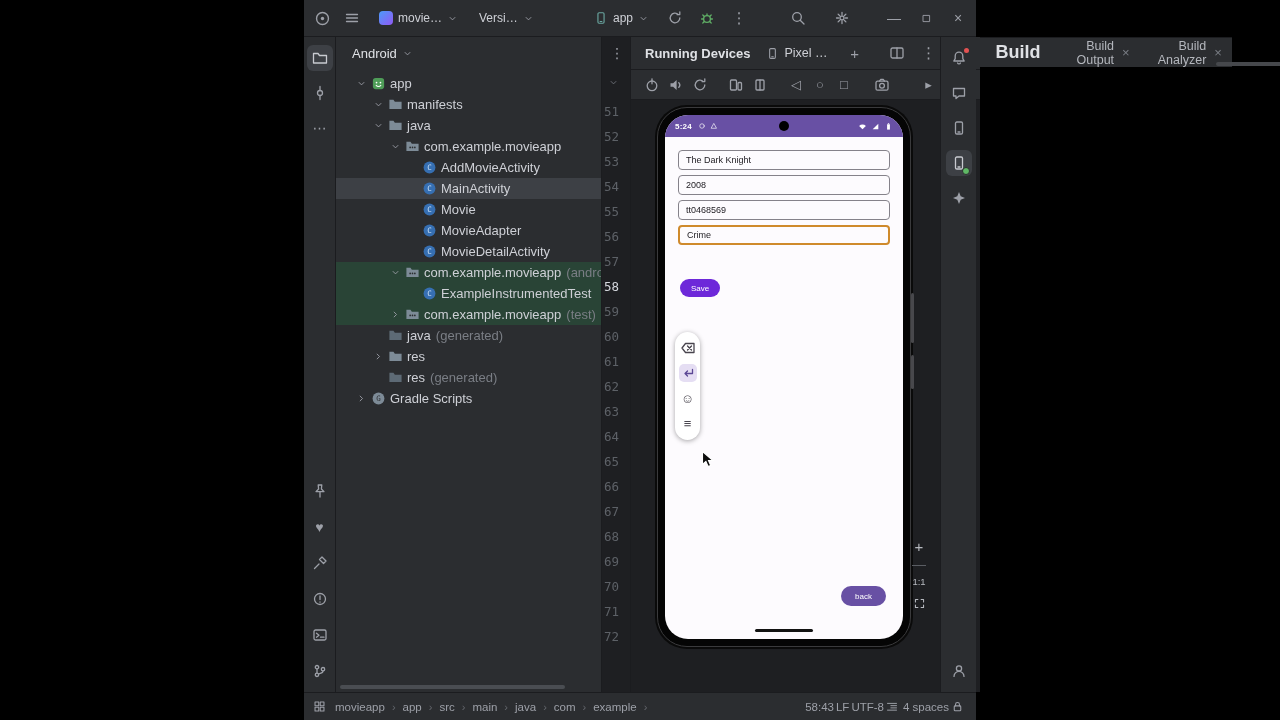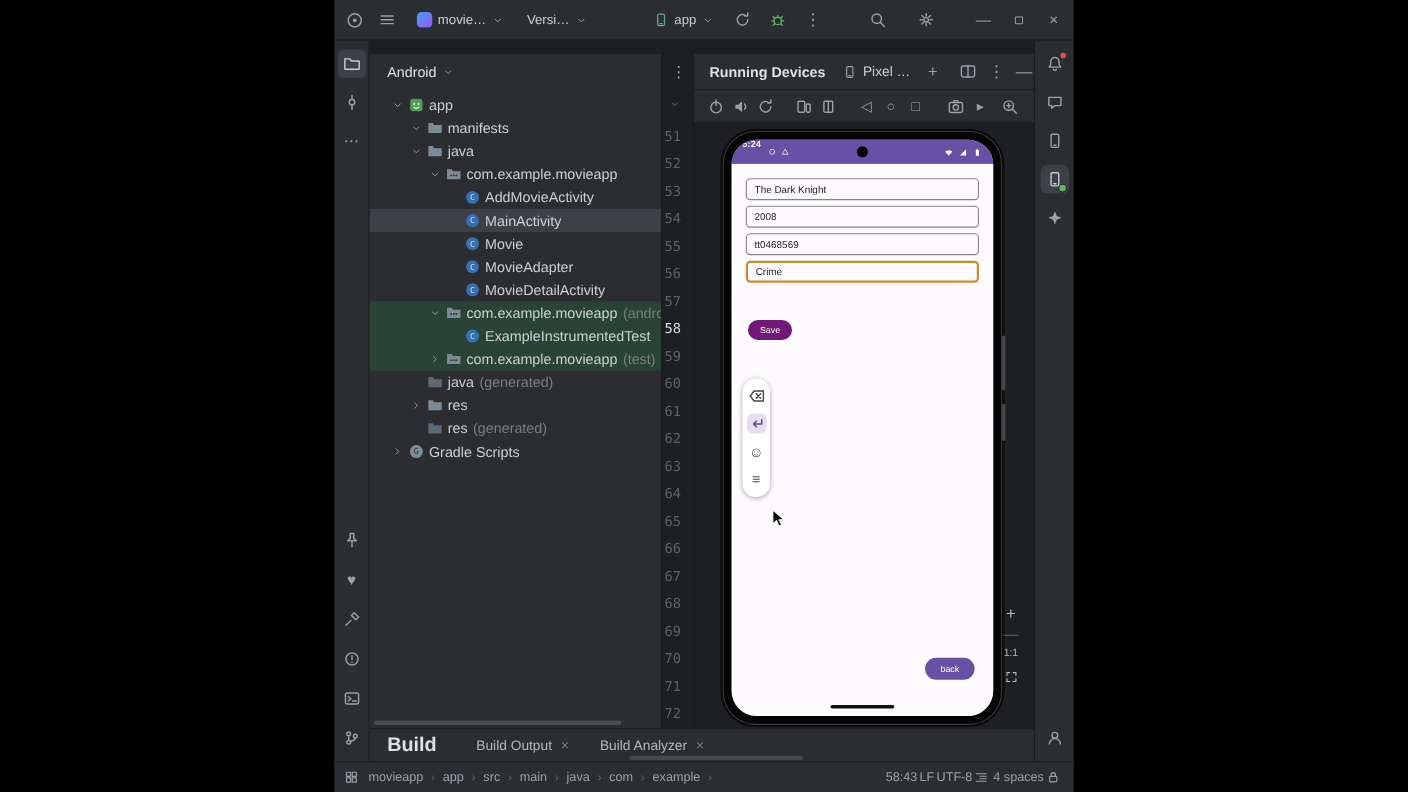--- a/index.html
+++ b/index.html
@@ -23,21 +23,21 @@
   .main{position:absolute;top:37px;bottom:28px;left:0;right:0;display:flex;}
   .dock{background:#2b2d30;display:flex;flex-direction:column;align-items:center;padding:8px 0;}
   .dock-left{width:32px;border-right:1px solid #1b1c1f;}
   .dock-right{width:36px;border-left:1px solid #1b1c1f;}
   .dock-grp{display:flex;flex-direction:column;align-items:center;gap:9px;}
   .dock-bot{margin-top:auto;gap:10px;}
   .dicon{width:26px;height:26px;border-radius:6px;display:flex;align-items:center;justify-content:center;color:#9da0a8;position:relative;font-size:14px;}
   .dicon.active{background:#3d4045;color:#c8cad0;}
   .has-badge::after{content:"";position:absolute;top:3px;right:3px;width:5px;height:5px;border-radius:50%;background:#e35252;}
   .has-green::after{content:"";position:absolute;bottom:1px;right:2px;width:6px;height:6px;border-radius:50%;background:#5fb865;border:1px solid #2b2d30;}
-  .center-col{flex:1;display:flex;flex-direction:column;min-width:0;margin-top:12px;}
+  .center-col{flex:1;display:flex;flex-direction:row;min-width:0;}
   .content-row{flex:1;display:flex;min-height:0;}
 
   
   .project-panel{width:265px;background:#2b2d30;position:relative;overflow:hidden;}
   .pp-header{height:32px;display:flex;align-items:center;padding:0 8px 0 16px;}
   .pp-title{display:flex;align-items:center;gap:5px;font-size:13px;color:#dfe1e5;}
   .tree{font-size:13px;padding-top:4px;}
   .trow{height:21px;display:flex;align-items:center;white-space:nowrap;color:#ced0d6;}
   .trow.sel{background:#3d4045;}
   .trow.vcs{background:#294436;}
@@ -64,30 +64,30 @@
   .rd-toolbar{height:30px;display:flex;align-items:center;padding:0 10px;background:#2b2d30;border-bottom:1px solid #1b1c1f;}
   .rdi{width:22px;height:22px;display:flex;align-items:center;justify-content:center;color:#9da0a8;font-size:13px;margin-right:2px;}
   .ml4{margin-left:4px;} .ml12{margin-left:12px;} .ml14{margin-left:14px;} .mlauto{margin-left:auto;}
   .rd-body{flex:1;position:relative;}
 
   
   .phone{position:absolute;left:26px;top:7px;width:254px;height:540px;background:#050505;border-radius:30px;border:1px solid #3a3a3c;box-shadow:0 0 0 2px #0a0a0a;}
   .side-btn{position:absolute;right:-4px;width:3px;border-radius:2px;background:#48484c;}
   .sb1{top:185px;height:50px;} .sb2{top:247px;height:34px;}
   .screen{position:absolute;inset:7px;border-radius:23px;background:#fdfbfe;overflow:hidden;}
-  .p-status{height:22px;background:#6850a4;display:flex;gap:4px;padding:0 10px;color:#fff;}
+  .p-status{height:22px;background:#6850a4;display:flex;align-items:center;gap:4px;padding:0 10px;color:#fff;}
   .p-time{font-size:8px;font-weight:bold;letter-spacing:.2px;margin-right:2px;}
   .pstat{color:#fff;}
   .p-spacer{flex:1;}
   .p-camera{position:absolute;top:6px;left:50%;transform:translateX(-50%);width:10px;height:10px;background:#000;border-radius:50%;}
   .p-fields{padding:13px 13px 0;}
   .pfield{display:block;width:100%;height:20px;margin-bottom:5px;border:1px solid #85828a;border-radius:4px;background:#fdfbfe;font-family:"Liberation Sans",sans-serif;font-size:9px;color:#1d1b20;padding:0 7px;outline:none;}
   .pfield::placeholder{color:#9b98a0;}
   .pfield.focused{border:2px solid #cf8a2c;}
-  .p-save{position:absolute;left:15px;top:164px;width:40px;height:18px;border:none;border-radius:12px;background:#701a75;color:#fff;font-size:8px;font-family:inherit;}
+  .p-save{position:absolute;left:15px;top:164px;width:40px;height:18px;border:none;border-radius:12px;background:#6d28d9;color:#fff;font-size:8px;font-family:inherit;}
   .ime{position:absolute;left:10px;top:217px;width:25px;height:108px;background:#fff;border-radius:13px;box-shadow:0 1px 5px rgba(0,0,0,.35);display:flex;flex-direction:column;align-items:center;justify-content:space-evenly;}
   .ime-ic{width:18px;height:18px;display:flex;align-items:center;justify-content:center;color:#49454e;font-size:13px;}
   .ime-ic.active-key{background:#e5def3;border-radius:5px;color:#5b4795;}
   .p-back{position:absolute;left:176px;top:471px;width:45px;height:20px;border:none;border-radius:13px;background:#6850a4;color:#fff;font-size:8px;font-family:inherit;}
   .p-gesture{position:absolute;bottom:7px;left:50%;transform:translateX(-50%);width:58px;height:3px;border-radius:2px;background:#121212;}
   .zoomctl{position:absolute;left:277px;top:438px;width:22px;display:flex;flex-direction:column;align-items:center;gap:10px;color:#b6b9bf;}
   .zbtn{font-size:15px;color:#b6b9bf;}
   .zdiv{width:14px;height:1px;background:#5a5d63;}
   .zratio{font-size:9.5px;color:#b6b9bf;}
   .cursor{position:absolute;left:70px;top:350px;z-index:5;}

